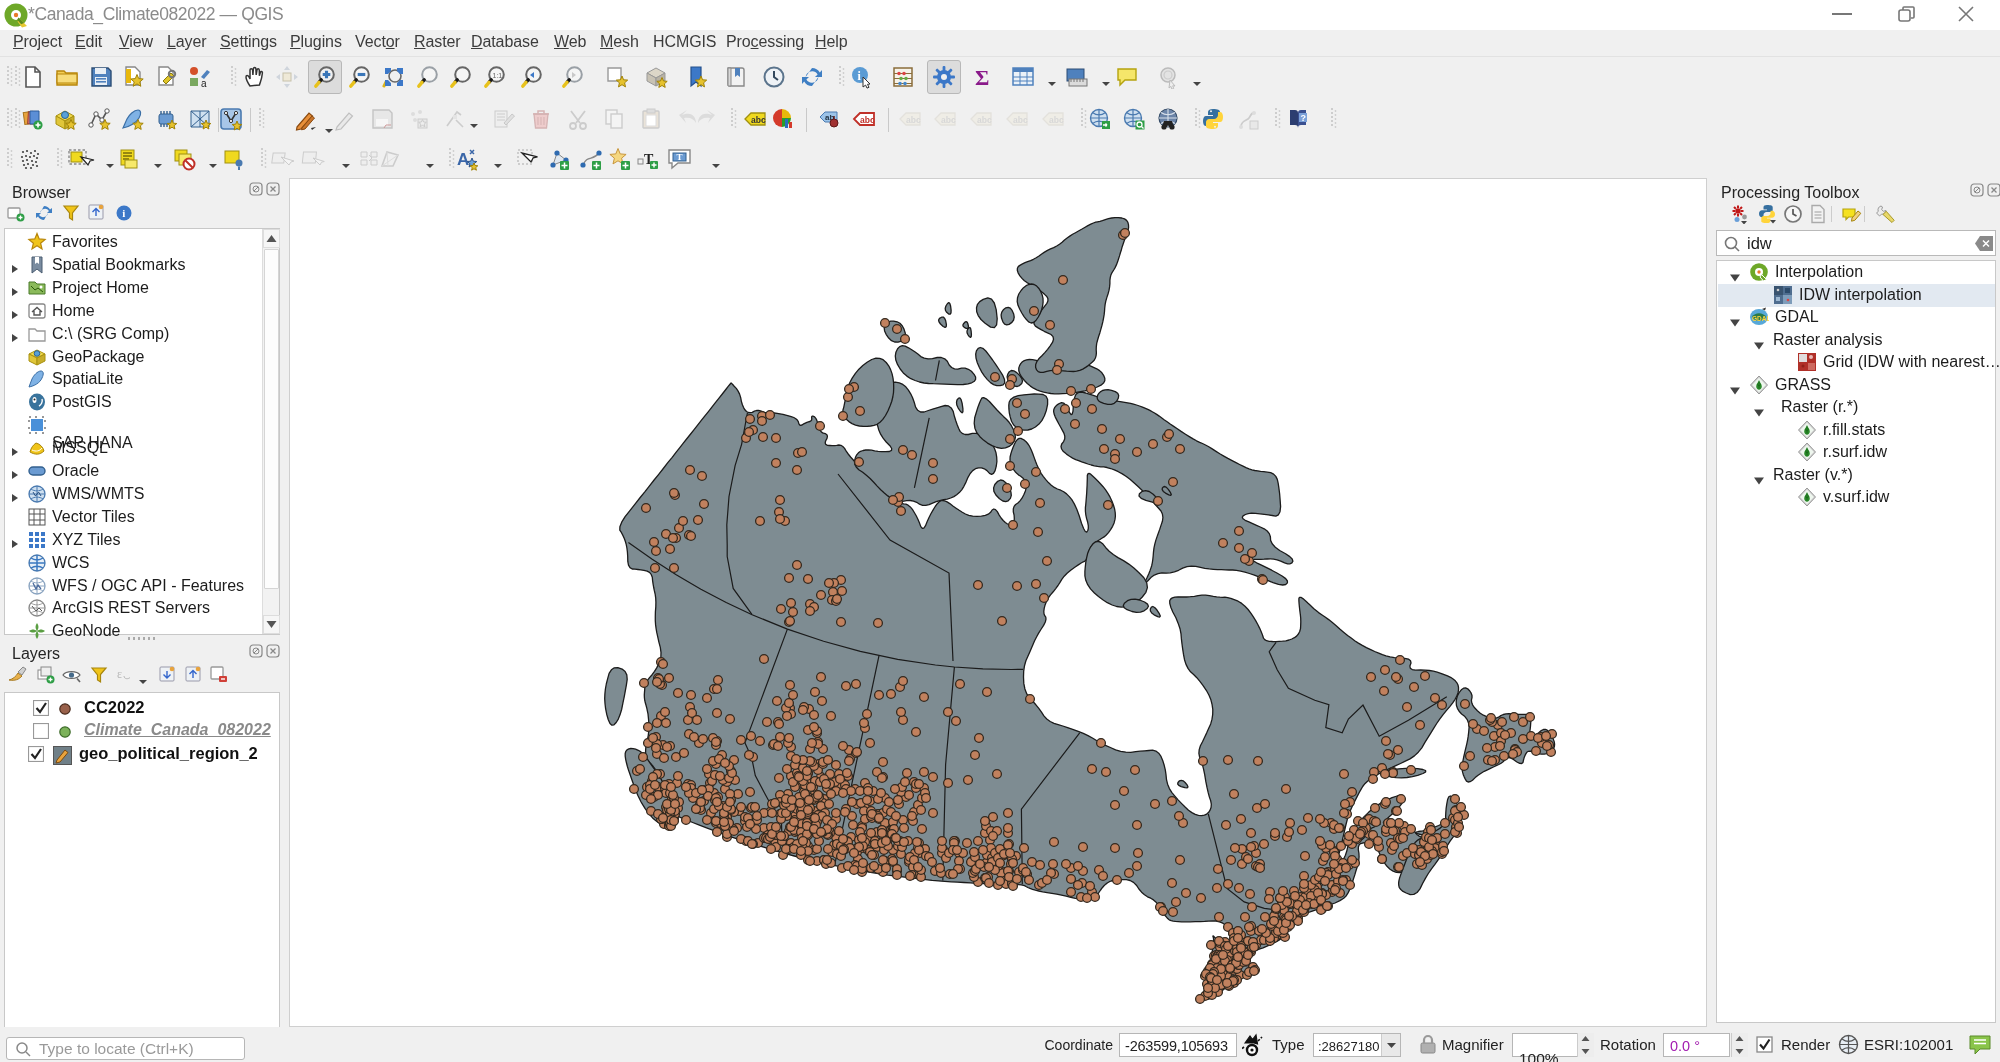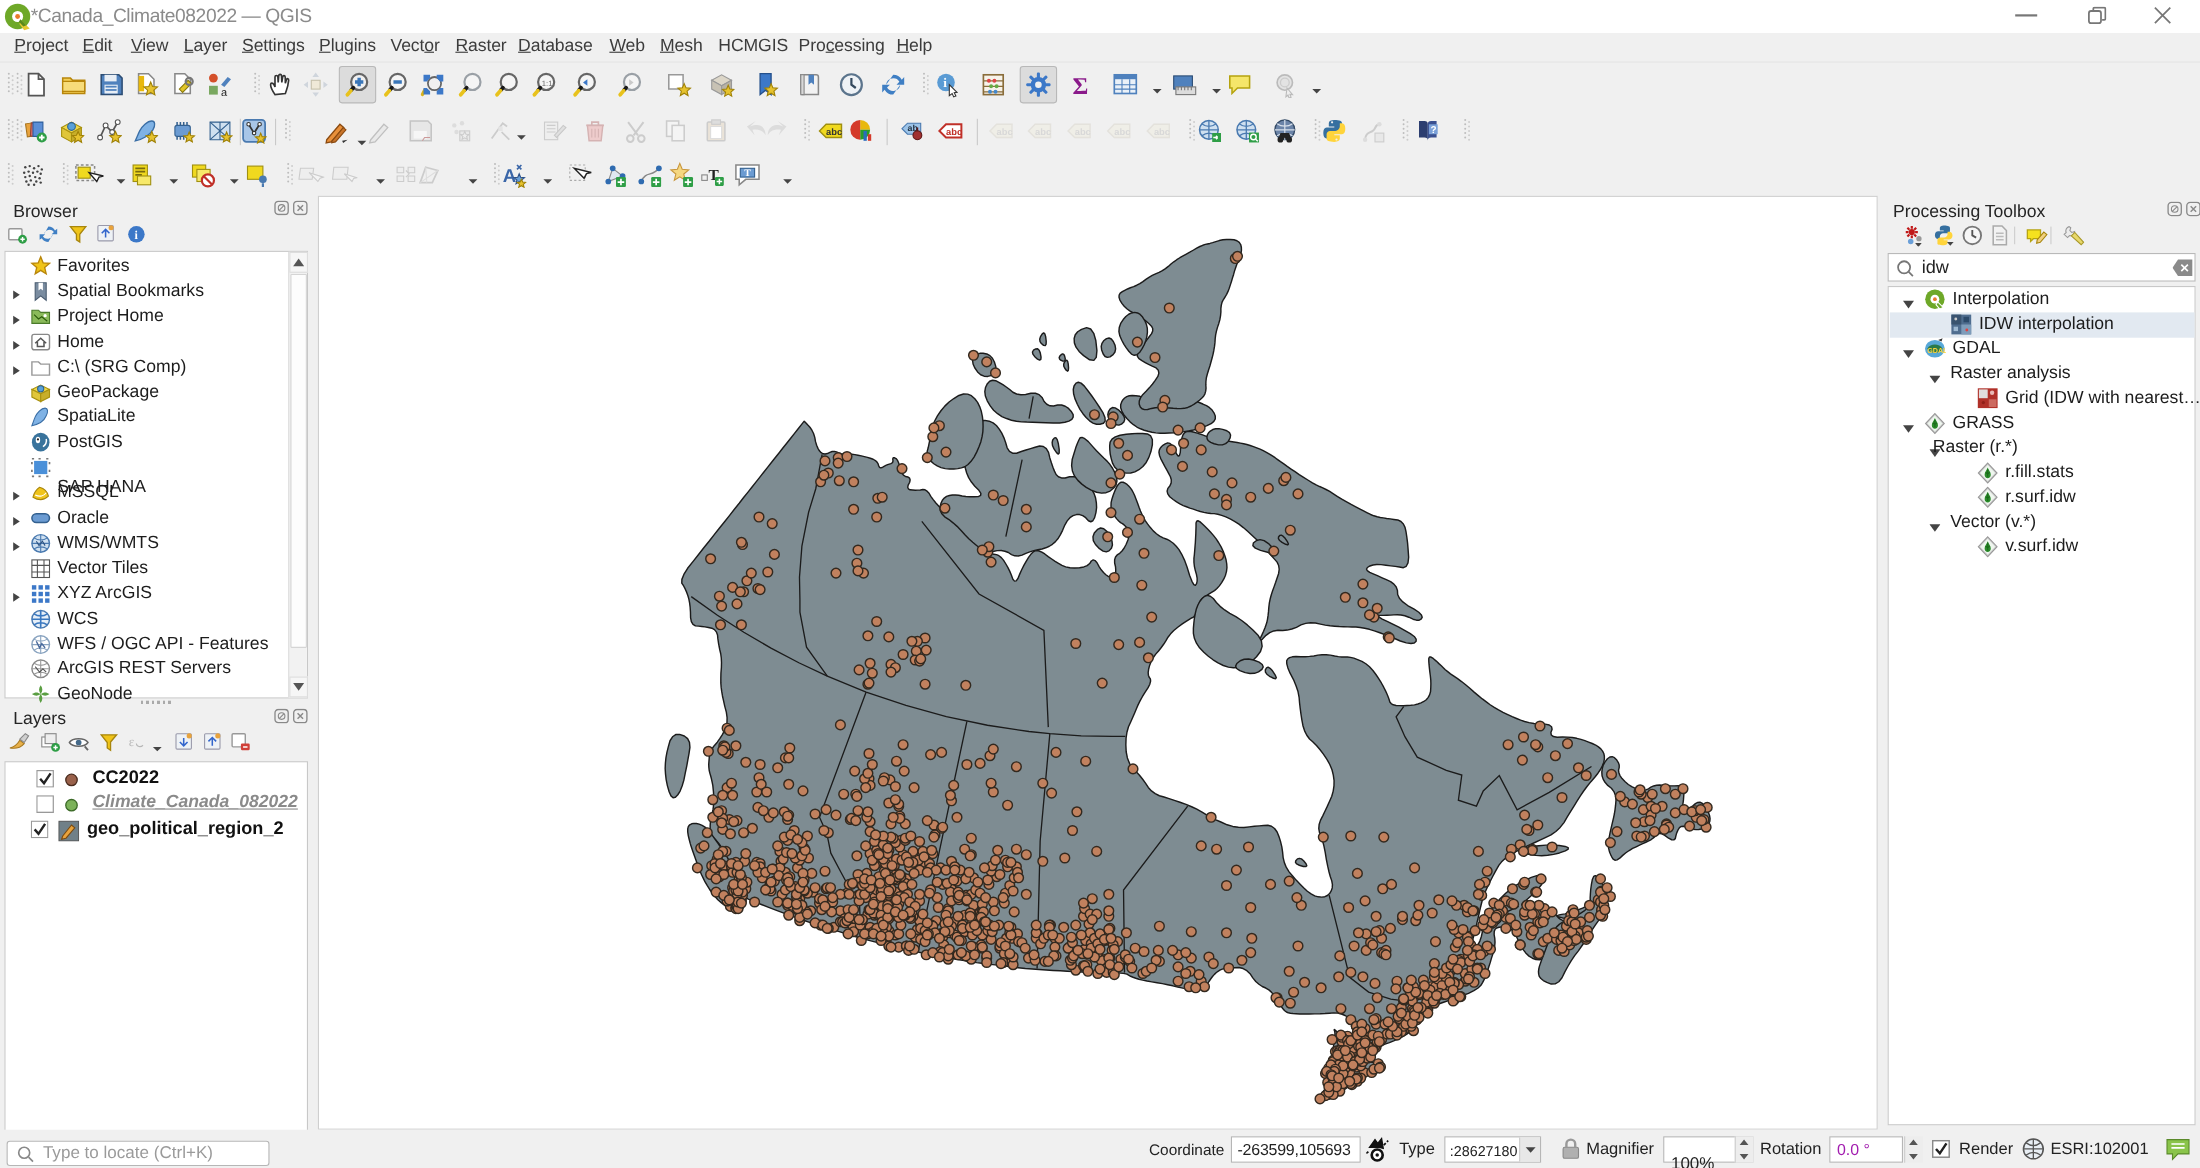--- a/index.html
+++ b/index.html
@@ -856,21 +856,21 @@
           <rect x="2" y="2" width="4" height="4" fill="#3c78c8"></rect>
           <rect x="2" y="8" width="4" height="4" fill="#3c78c8"></rect>
           <rect x="2" y="14" width="4" height="4" fill="#3c78c8"></rect>
           <rect x="8" y="2" width="4" height="4" fill="#3c78c8"></rect>
           <rect x="8" y="8" width="4" height="4" fill="#3c78c8"></rect>
           <rect x="8" y="14" width="4" height="4" fill="#3c78c8"></rect>
           <rect x="14" y="2" width="4" height="4" fill="#3c78c8"></rect>
           <rect x="14" y="8" width="4" height="4" fill="#3c78c8"></rect>
           <rect x="14" y="14" width="4" height="4" fill="#3c78c8"></rect>
         </svg></div>
-<div class="tree-lbl abs" style="left:47px;top:301.7px">XYZ ArcGIS</div>
+<div class="tree-lbl abs" style="left:47px;top:301.7px">XYZ Tiles</div>
 <div class="abs" style="left:22px;top:323.6px"><svg width="20" height="20" viewBox="0 0 20 20">
           <circle cx="10" cy="10" r="8" fill="#e8f0f8" stroke="#4a7ab0" stroke-width="1.3"></circle>
           <path d="M10 2v16M2 10h16M4 5c3.5 2.5 8.5 2.5 12 0M4 15c3.5-2.5 8.5-2.5 12 0" fill="none" stroke="#3a78c0" stroke-width="1.5"></path>
         </svg></div>
 <div class="tree-lbl abs" style="left:47px;top:324.6px">WCS</div>
 <div class="abs" style="left:22px;top:346.5px"><svg width="20" height="20" viewBox="0 0 20 20">
           <circle cx="10" cy="10" r="8" fill="#fff" stroke="#8aa4c0" stroke-width="1.3"></circle>
           <path d="M10 2v16M2 10h16M4 5c3.5 2.5 8.5 2.5 12 0M4 15c3.5-2.5 8.5-2.5 12 0" fill="none" stroke="#8aa4c0"></path>
           <path d="M6 7l3 6 2-4 3 4" stroke="#4a6a9c" fill="none" stroke-width="1.3"></path>
         </svg></div>
@@ -2602,39 +2602,39 @@
 <div class="abs" style="left:32px;top:113.5px"><svg width="20" height="20" viewBox="0 0 20 20">
           <path d="M10 1l8.5 9-8.5 9-8.5-9z" fill="#d0d0d0" stroke="#999"></path>
           <path d="M10 2.8l6.8 7.2-6.8 7.2-6.8-7.2z" fill="#eef6ee"></path>
           <path d="M10 5c-1 3-2.8 3.8-2.8 6.6 0 1.9 1.3 3.2 2.8 3.2s2.8-1.3 2.8-3.2C12.8 8.8 11 8 10 5z" fill="#2a8a2a"></path>
           <path d="M10 6.5v7M8.2 9.5L10 11l1.8-1.5" stroke="#1a6a1a" stroke-width="1" fill="none"></path>
         </svg></div>
 <div class="tree-lbl abs" style="left:58px;top:114.5px">GRASS</div>
 <div class="abs" style="left:37px;top:142.0px"><svg width="10" height="9" viewBox="0 0 10 9">
           <path d="M0 1.5l10 0-5 7z" fill="#444"></path>
         </svg></div>
-<div class="tree-lbl abs" style="left:40px;top:137.0px">Raster (r.*)</div>
+<div class="tree-lbl abs" style="left:64px;top:137.0px">Raster (r.*)</div>
 <div class="abs" style="left:80px;top:158.5px"><svg width="20" height="20" viewBox="0 0 20 20">
           <path d="M10 1l8.5 9-8.5 9-8.5-9z" fill="#d0d0d0" stroke="#999"></path>
           <path d="M10 2.8l6.8 7.2-6.8 7.2-6.8-7.2z" fill="#eef6ee"></path>
           <path d="M10 5c-1 3-2.8 3.8-2.8 6.6 0 1.9 1.3 3.2 2.8 3.2s2.8-1.3 2.8-3.2C12.8 8.8 11 8 10 5z" fill="#2a8a2a"></path>
           <path d="M10 6.5v7M8.2 9.5L10 11l1.8-1.5" stroke="#1a6a1a" stroke-width="1" fill="none"></path>
         </svg></div>
 <div class="tree-lbl abs" style="left:106px;top:159.5px">r.fill.stats</div>
 <div class="abs" style="left:80px;top:181.0px"><svg width="20" height="20" viewBox="0 0 20 20">
           <path d="M10 1l8.5 9-8.5 9-8.5-9z" fill="#d0d0d0" stroke="#999"></path>
           <path d="M10 2.8l6.8 7.2-6.8 7.2-6.8-7.2z" fill="#eef6ee"></path>
           <path d="M10 5c-1 3-2.8 3.8-2.8 6.6 0 1.9 1.3 3.2 2.8 3.2s2.8-1.3 2.8-3.2C12.8 8.8 11 8 10 5z" fill="#2a8a2a"></path>
           <path d="M10 6.5v7M8.2 9.5L10 11l1.8-1.5" stroke="#1a6a1a" stroke-width="1" fill="none"></path>
         </svg></div>
 <div class="tree-lbl abs" style="left:106px;top:182.0px">r.surf.idw</div>
 <div class="abs" style="left:37px;top:209.5px"><svg width="10" height="9" viewBox="0 0 10 9">
           <path d="M0 1.5l10 0-5 7z" fill="#444"></path>
         </svg></div>
-<div class="tree-lbl abs" style="left:56px;top:204.5px">Vector (v.*)</div>
+<div class="tree-lbl abs" style="left:56px;top:204.5px">Raster (v.*)</div>
 <div class="abs" style="left:80px;top:226.0px"><svg width="20" height="20" viewBox="0 0 20 20">
           <path d="M10 1l8.5 9-8.5 9-8.5-9z" fill="#d0d0d0" stroke="#999"></path>
           <path d="M10 2.8l6.8 7.2-6.8 7.2-6.8-7.2z" fill="#eef6ee"></path>
           <path d="M10 5c-1 3-2.8 3.8-2.8 6.6 0 1.9 1.3 3.2 2.8 3.2s2.8-1.3 2.8-3.2C12.8 8.8 11 8 10 5z" fill="#2a8a2a"></path>
           <path d="M10 6.5v7M8.2 9.5L10 11l1.8-1.5" stroke="#1a6a1a" stroke-width="1" fill="none"></path>
         </svg></div>
 <div class="tree-lbl abs" style="left:106px;top:227.0px">v.surf.idw</div>
 </div>
 </div>
 <div class="abs" style="left:0;top:1027px;width:2000px;height:35px;background:#f0f0f0">

